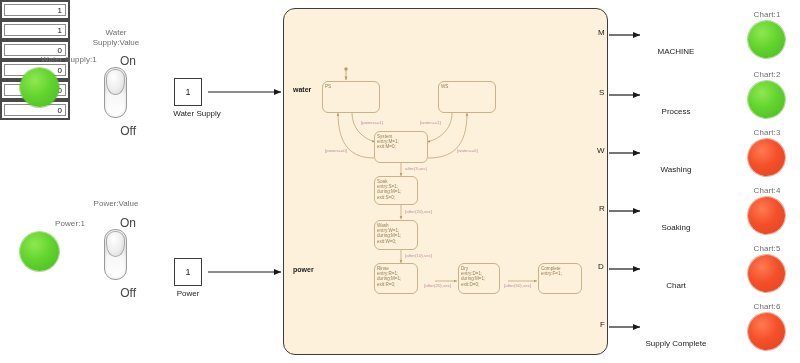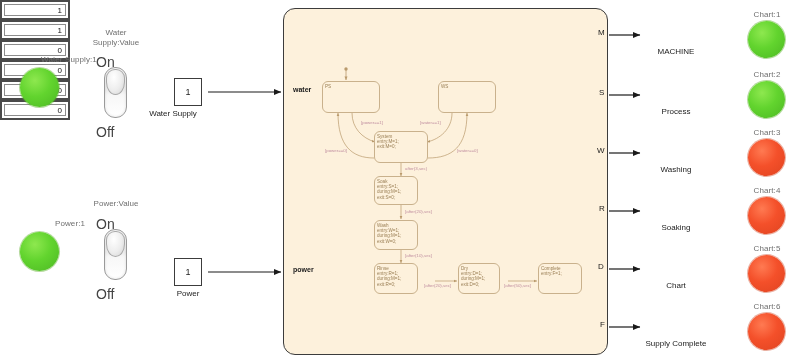--- a/index.html
+++ b/index.html
@@ -34,21 +34,21 @@
     letter-spacing:.1px;
   }
 
   
   .sw-title{
     position:absolute;
     font-size:8px;color:#6f6f6f;text-align:center;
     line-height:10px;white-space:pre-line;
   }
   .sw-onoff{
-    position:absolute;font-size:14px;color:#444;text-align:left;width:40px;
+    position:absolute;font-size:12px;color:#444;text-align:right;width:40px;
   }
   .sw-track{
     position:absolute;
     border:1px solid #9a9a9a;
     background:linear-gradient(to bottom,#fdfdfd 0%,#ebebeb 45%,#f7f7f7 55%,#ffffff 100%);
     box-shadow:inset 0 0 3px rgba(0,0,0,.12);
   }
   .sw-knob{
     position:absolute;
     background:radial-gradient(ellipse at 40% 30%, #ffffff 0%, #ededed 55%, #d2d2d2 100%);
@@ -226,21 +226,21 @@
 <div class="sw-title" style="left:80px;top:28px;width:72px;">Water
 Supply:Value</div>
 <div class="sw-onoff" style="left:96px;top:54px;">On</div>
 <div class="sw-track" style="left:104px;top:67px;width:21px;height:49px;border-radius:11px;"></div>
 <div class="sw-knob" style="left:106px;top:69px;width:17px;height:24px;border-radius:9px 9px 50% 50%;"></div>
 <div class="sw-onoff" style="left:96px;top:124px;">Off</div>
 
 <div class="sl-block sl-const" style="left:174px;top:78px;width:28px;height:28px;">
   <span>1</span>
 </div>
-<div class="sl-caption" style="left:135px;top:109px;width:76px;">Water Supply</div>
+<div class="sl-caption" style="left:159px;top:109px;width:76px;">Water Supply</div>
 
 <div class="lamp-label" style="left:0px;top:219px;width:80px;margin-left:30px;">Power:1</div>
 <div class="lamp lamp-green" style="left:20px;top:232px;width:39px;height:39px;"></div>
 
 <div class="sw-title" style="left:76px;top:199px;width:80px;">Power:Value</div>
 <div class="sw-onoff" style="left:96px;top:216px;">On</div>
 <div class="sw-track" style="left:104px;top:229px;width:21px;height:49px;border-radius:11px;"></div>
 <div class="sw-knob" style="left:106px;top:231px;width:17px;height:24px;border-radius:9px 9px 50% 50%;"></div>
 <div class="sw-onoff" style="left:96px;top:286px;">Off</div>
 

